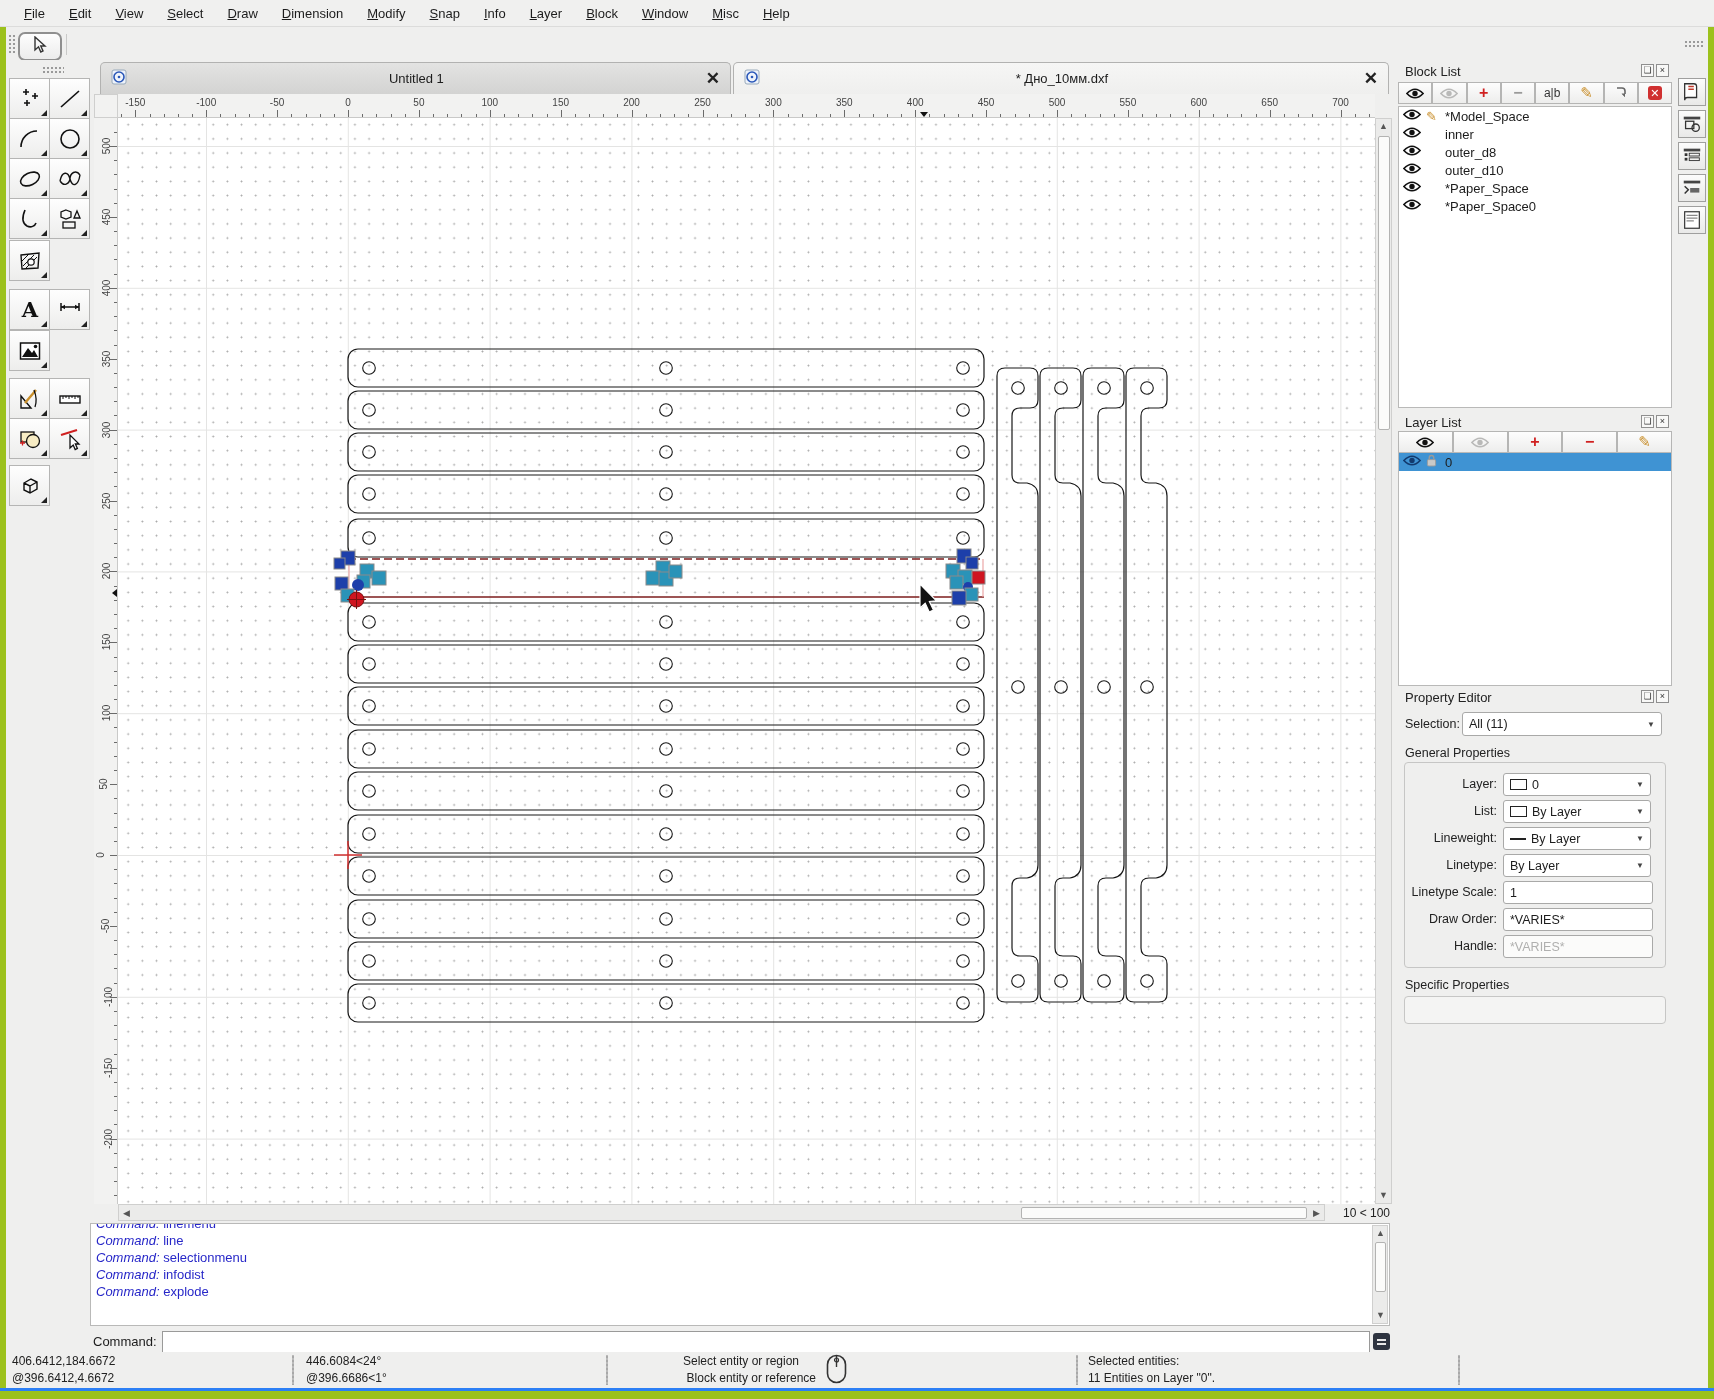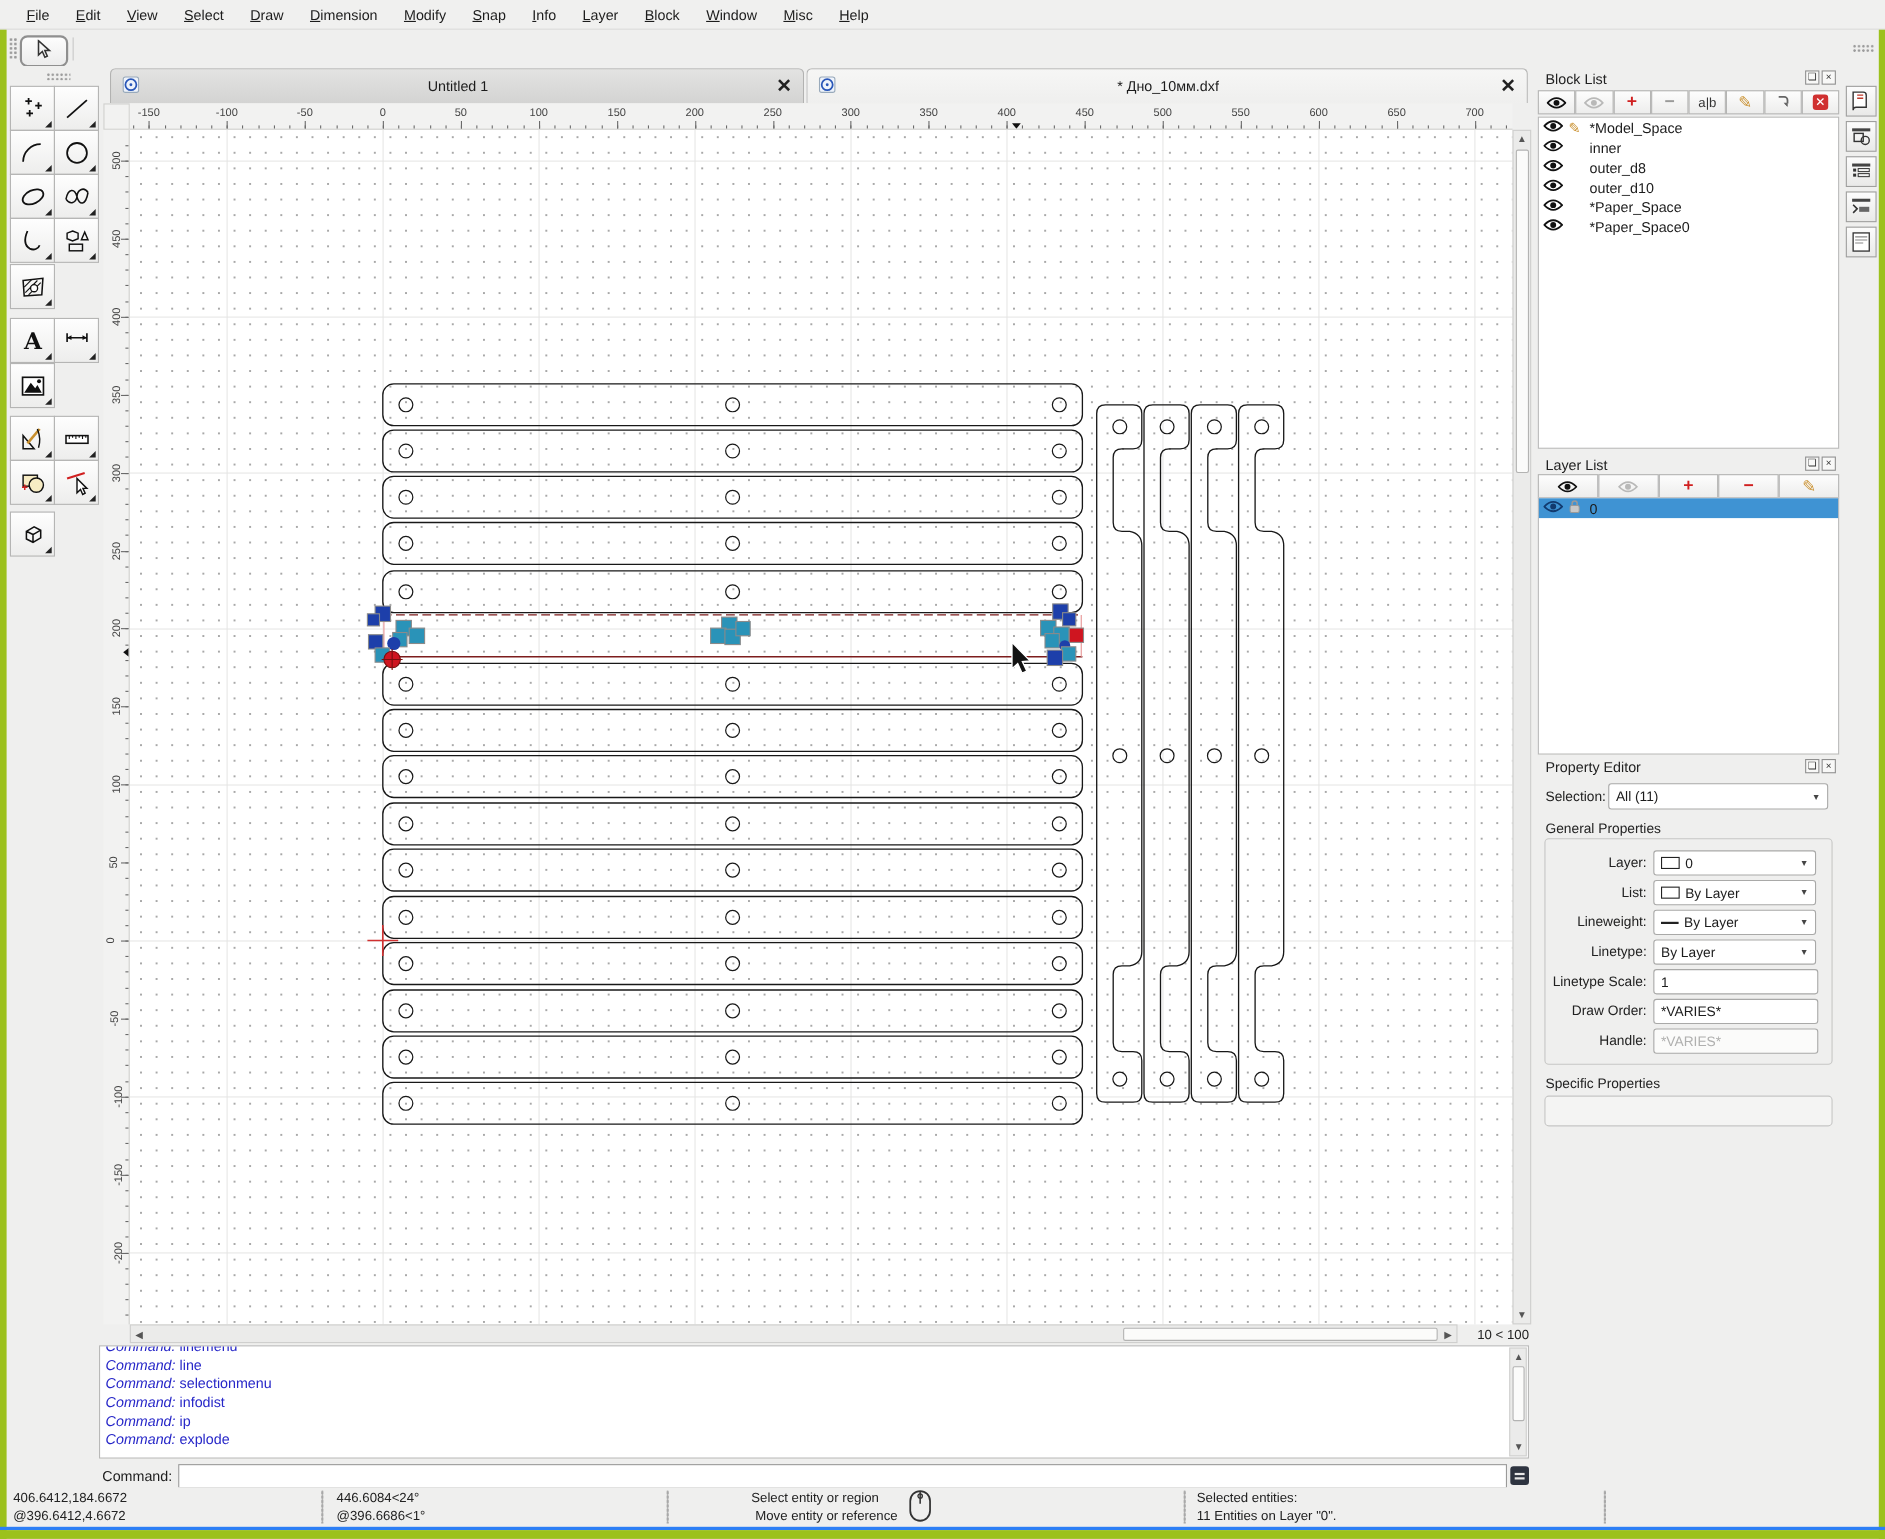--- a/index.html
+++ b/index.html
@@ -621,21 +621,20 @@
   <div class="sb-arrow" style="right:0;top:1px;">▶</div>
 </div>
 <div id="grid-status" class="abs">10 &lt; 100</div>
 
 <div id="cmd-history" class="abs">
   <div id="cmd-lines" style="margin-top:-9px;">
       <div class="cmd-line"><span class="cmd-label">Command:</span> <span class="cmd-text">linemenu</span></div>
       <div class="cmd-line"><span class="cmd-label">Command:</span> <span class="cmd-text">line</span></div>
       <div class="cmd-line"><span class="cmd-label">Command:</span> <span class="cmd-text">selectionmenu</span></div>
       <div class="cmd-line"><span class="cmd-label">Command:</span> <span class="cmd-text">infodist</span></div>
-      <div class="cmd-line"><span class="cmd-label">Command:</span> <span class="cmd-text">ip</span></div>
       <div class="cmd-line"><span class="cmd-label">Command:</span> <span class="cmd-text">explode</span></div>
     </div>
   <div class="sb" style="right:1px;top:1px;width:16px;height:99px;">
     <div class="sb-arrow" style="top:0;left:0;">▲</div>
     <div class="sb-thumb" style="left:2px;top:16px;width:11px;height:50px;"></div>
     <div class="sb-arrow" style="bottom:0;left:0;">▼</div>
   </div>
 </div>
 <div id="cmd-row" class="abs">
   <span id="cmd-prompt">Command:</span>
@@ -647,21 +646,21 @@
 </div>
 
 <div id="statusbar" class="abs">
   <div class="st-line" style="left:6px;top:2px;">406.6412,184.6672</div>
   <div class="st-line" style="left:6px;top:19px;">@396.6412,4.6672</div>
   <div class="st-div" style="left:286px;"></div>
   <div class="st-line" style="left:300px;top:2px;">446.6084&lt;24°</div>
   <div class="st-line" style="left:300px;top:19px;">@396.6686&lt;1°</div>
   <div class="st-div" style="left:600px;"></div>
   <div class="st-line" style="left:660px;top:2px;width:150px;text-align:center;">Select entity or region</div>
-  <div class="st-line" style="left:660px;top:19px;width:150px;text-align:right;">Move entity or reference</div>
+  <div class="st-line" style="left:660px;top:19px;width:150px;text-align:right;">Block entity or reference</div>
   <span class="abs" style="left:820px;top:2px;">
     <svg width="21" height="30" viewBox="0 0 21 30">
         <rect x="1.5" y="1.5" width="18" height="27" rx="9" fill="none" stroke="#333" stroke-width="1.6"></rect>
         <line x1="10.5" y1="1.5" x2="10.5" y2="13" stroke="#333" stroke-width="1.4"></line>
         <circle cx="10.5" cy="6" r="2" fill="none" stroke="#333" stroke-width="1.2"></circle>
       </svg>
   </span>
   <div class="st-div" style="left:1070px;"></div>
   <div class="st-line" style="left:1082px;top:2px;">Selected entities:</div>
   <div class="st-line" style="left:1082px;top:19px;">11 Entities on Layer "0".</div>

